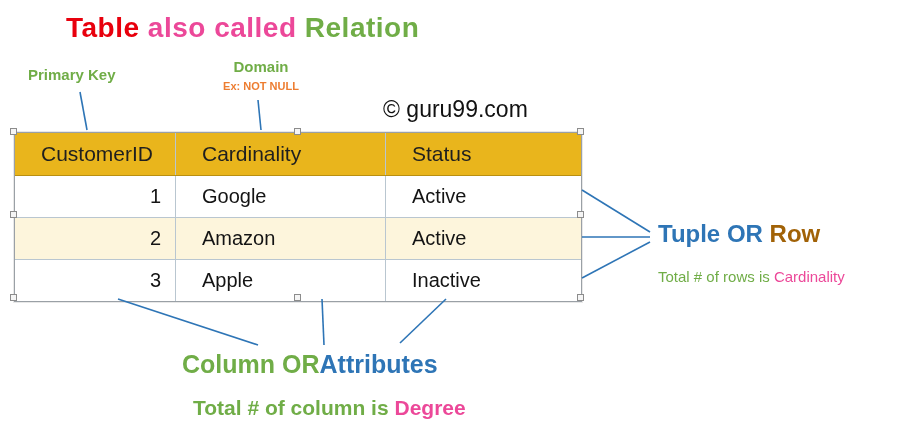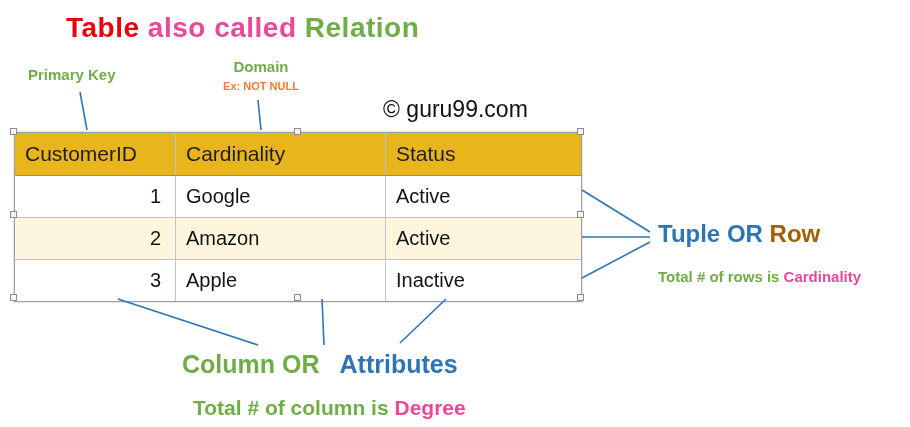--- a/index.html
+++ b/index.html
@@ -26,38 +26,38 @@
   
   #table-box{
     left:14px;top:132px;width:566px;
     border:1px solid #9aa0a6;box-shadow:0 0 0 1px #e8e8e8;
     background:#ffffff;
   }
   .trow{display:flex;height:41px;align-items:stretch;border-bottom:1px solid #b9c6d0;}
   .trow:last-child{border-bottom:none;}
   .thead{height:42px;background:#e9b51c;border-bottom:1px solid #b98f10;}
   .cell{display:flex;align-items:center;border-right:1px solid #b9c6d0;box-sizing:border-box;
-        font-size:20px;color:#141414;padding:0 10px;}
+        font-size:20px;color:#141414;padding:0 26px;}
   .cell:last-child{border-right:none;}
   .c-id{width:161px;}
   .c-name{width:210px;}
   .c-status{flex:1;}
   .thead .cell{font-size:21px;color:#1f1f1f;}
   .num{justify-content:flex-end;padding-right:14px;}
   .row-alt{background:#fdf5dc;}
 
   
   .handle{width:7px;height:7px;background:#f5f5f5;border:1px solid #8c8c8c;box-sizing:border-box;}
 
   
   #tuple-row{left:658px;top:220px;font-size:24px;font-weight:bold;white-space:nowrap;}
-  #cardinality{left:658px;top:268px;font-size:15px;font-weight:bold;white-space:nowrap;}
+  #cardinality{left:658px;top:268px;font-size:15px;font-weight:normal;white-space:nowrap;}
 
   
-  #column-attrs{left:182px;top:350px;font-size:25px;font-weight:bold;white-space:nowrap;display:flex;gap:20px;}
+  #column-attrs{left:182px;top:350px;font-size:25px;font-weight:bold;white-space:nowrap;display:flex;}
   #degree{left:193px;top:396px;font-size:21px;font-weight:bold;white-space:nowrap;}
 
   #connectors{left:0;top:0;pointer-events:none;}
 </style>
 </head>
 <body>
 
 <div id="canvas">
 
   <div id="title" class="abs">

